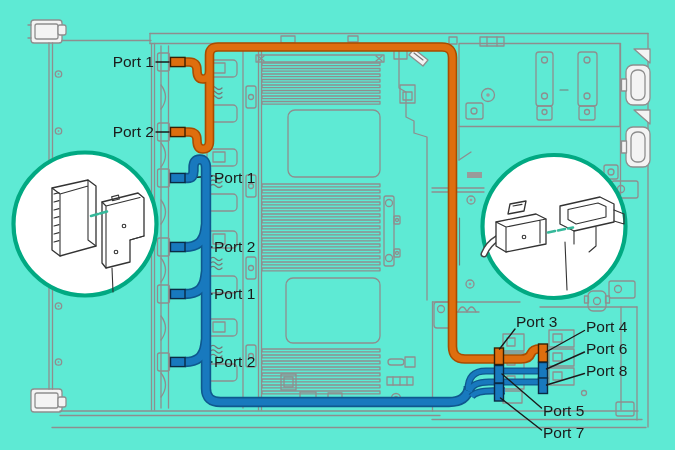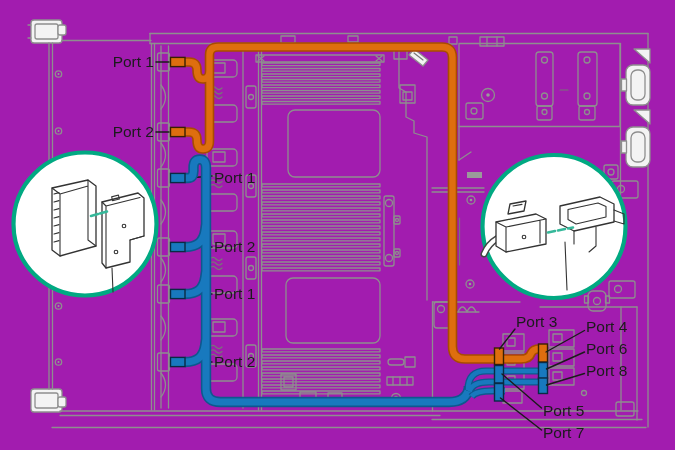--- a/index.html
+++ b/index.html
@@ -1,16 +1,16 @@
 <!DOCTYPE html>
 <html style="--cable_orange: #DE6E0E; --cable_orange_edge: #A84C00; --cable_blue: #1879BE; --cable_blue_edge: #0E588E; --callout_ring: #01A982; --callout_dash: #35B89A; --chassis_line: #8E8E8E; --label_text: #1B1B1B;"><head>
 <meta charset="utf-8">
 <style>
   html,body{margin:0;padding:0;background:#fff;}
-  #stage{position:relative;width:675px;height:450px;background:#a21caf;overflow:hidden;}
+  #stage{position:relative;width:675px;height:450px;background:#5eead4;overflow:hidden;}
   svg{position:absolute;inset:0;}
   .ch{stroke:var(--chassis_line);stroke-width:1.3;fill:none;stroke-linejoin:round;stroke-linecap:round;}
   .chf{stroke:var(--chassis_line);stroke-width:1.3;fill:#f3f3f3;stroke-linejoin:round;}
   .chd{stroke:#777;stroke-width:1.2;fill:none;stroke-linejoin:round;stroke-linecap:round;}
   .fillg{fill:#9a9a9a;stroke:none;}
   .co-edge{stroke:var(--cable_orange_edge);stroke-width:9.6;fill:none;stroke-linejoin:round;stroke-linecap:butt;}
   .co-core{stroke:var(--cable_orange);stroke-width:6.4;fill:none;stroke-linejoin:round;stroke-linecap:butt;}
   .cb-edge{stroke:var(--cable_blue_edge);stroke-width:10.4;fill:none;stroke-linejoin:round;stroke-linecap:butt;}
   .cb-core{stroke:var(--cable_blue);stroke-width:7.2;fill:none;stroke-linejoin:round;stroke-linecap:butt;}
   .cf-edge{stroke:var(--cable_blue_edge);stroke-width:7.2;fill:none;stroke-linejoin:round;stroke-linecap:butt;}

